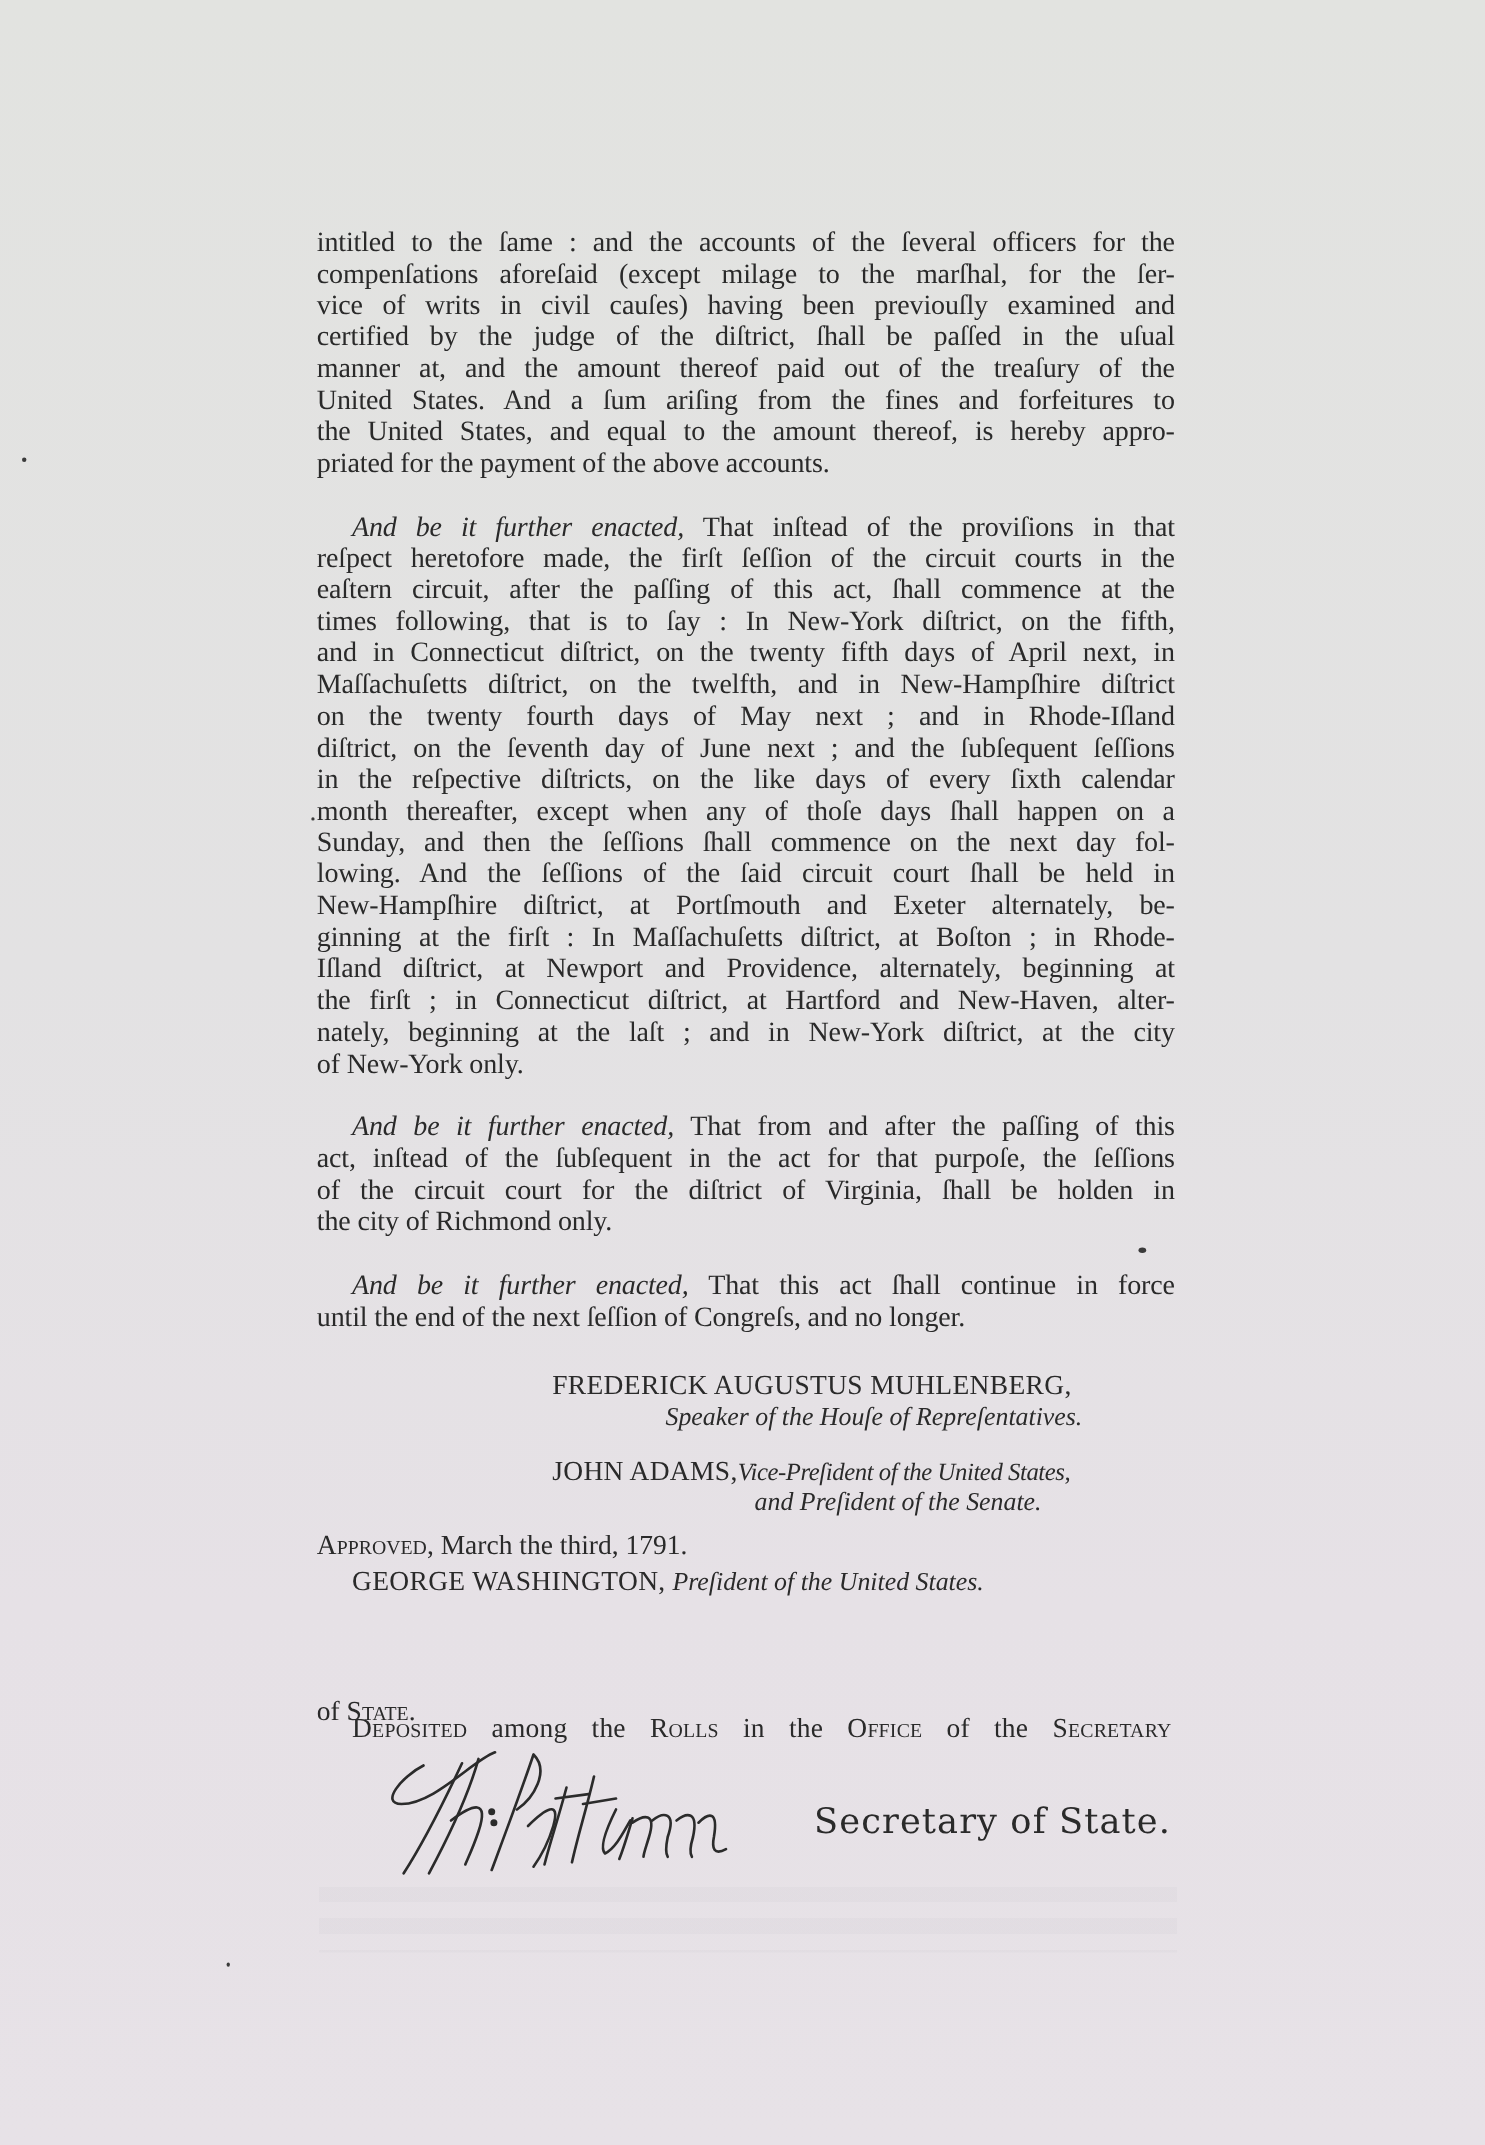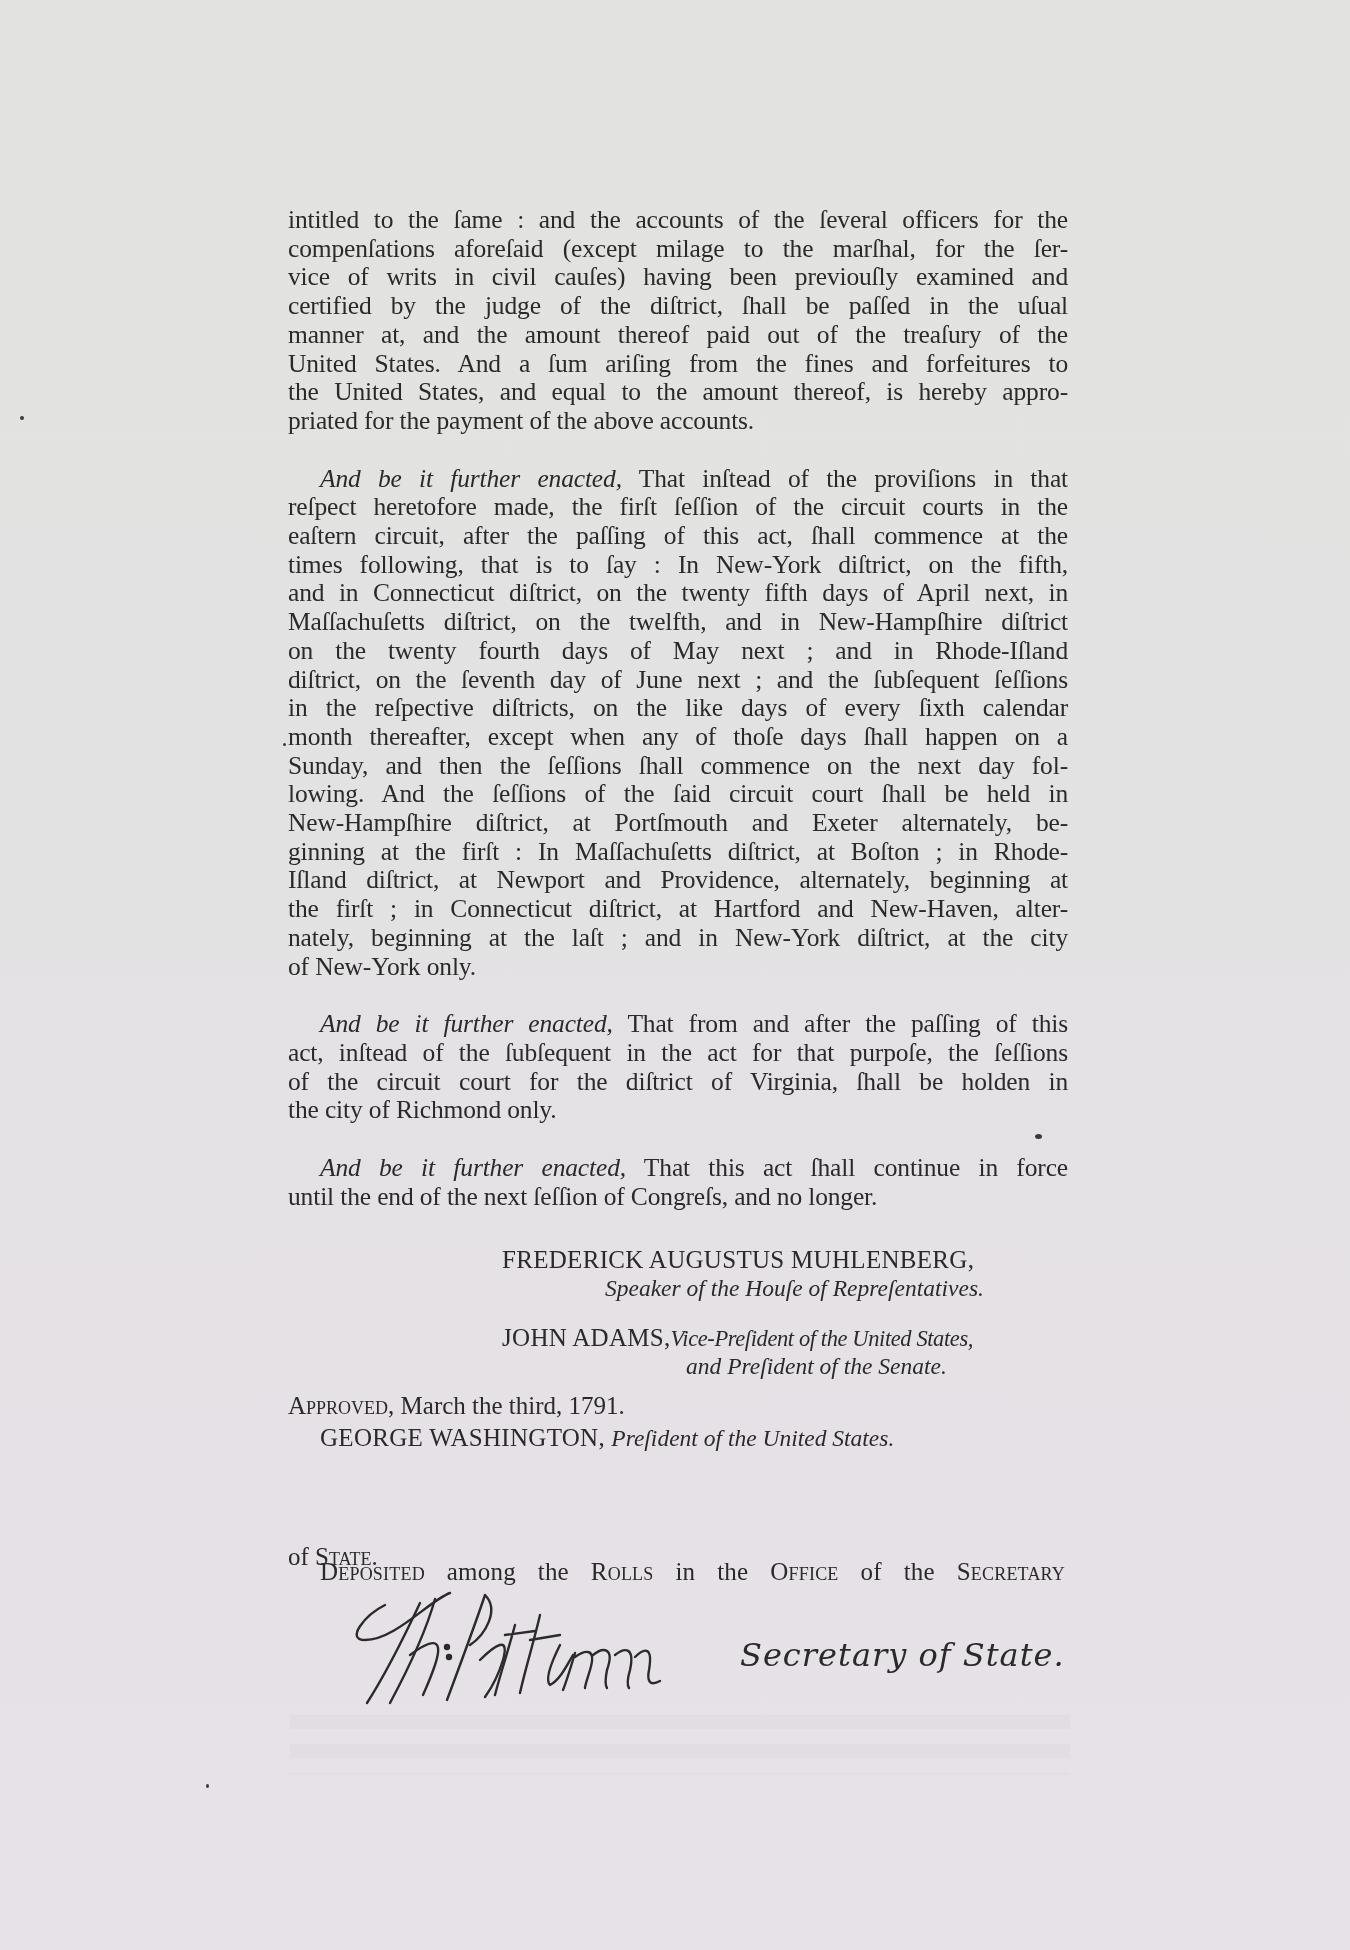--- a/index.html
+++ b/index.html
@@ -23,21 +23,21 @@
   .line { display: block; text-align: justify; text-align-last: justify; white-space: nowrap; }
   .line.last { text-align-last: left; }
   .sig { position: absolute; font-size: 25px; line-height: 29px; }
   .sig .name { letter-spacing: 0.3px; }
   .sc { font-variant: small-caps; }
   .speck { position: absolute; background: #3a3a3a; border-radius: 50%; }
   .signature-svg { position: absolute; left: 335px; top: 1585px; }
   .secretary-label {
     position: absolute; left: 740px; top: 1636px;
     font-family: "DejaVu Serif", "Liberation Serif", serif;
-    font-style: italic; font-size: 32px; letter-spacing: 1px; color: #2a2a2a;
+    font-size: 32px; letter-spacing: 1px; color: #2a2a2a;
   }
   .ghost { position: absolute; left: 290px; top: 1715px; width: 780px; height: 60px;
     background: repeating-linear-gradient(180deg, rgba(150,150,160,0.06) 0 14px, transparent 14px 29px); }
 </style>
 </head>
 <body>
 
 <div class="page">
 
   <div class="col">

